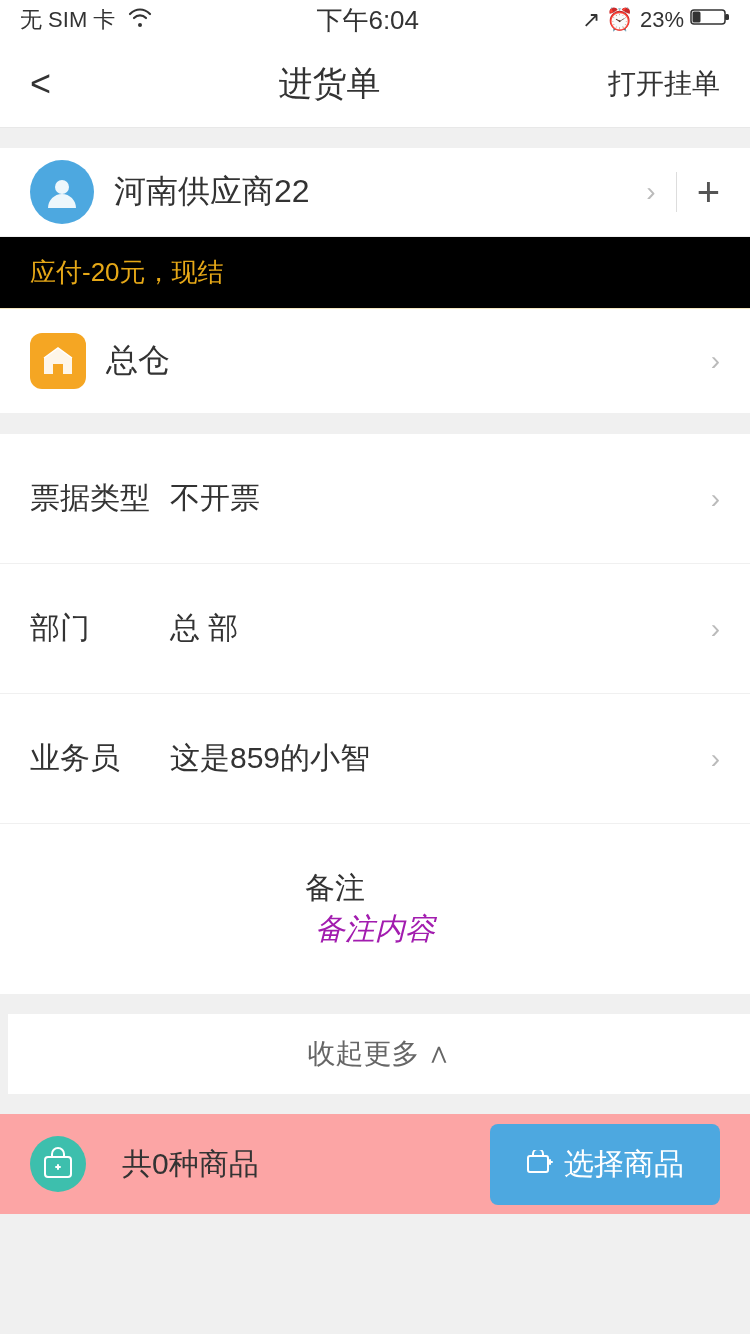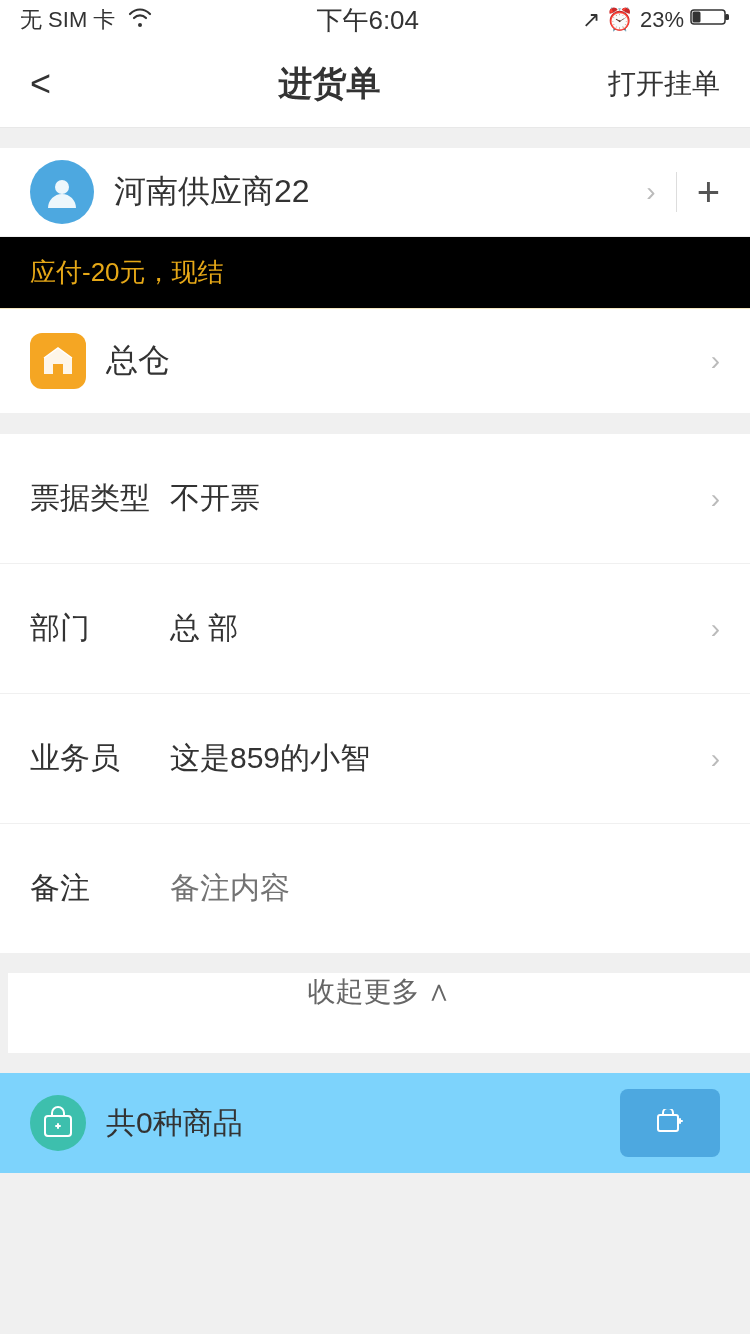--- a/index.html
+++ b/index.html
@@ -41,21 +41,21 @@
       padding: 0 30px;
       border-bottom: 1px solid #e8e8e8;
     }
     .nav-back {
       font-size: 36px;
       color: #333;
       cursor: pointer;
     }
     .nav-title {
       font-size: 34px;
-      font-weight: 700;
+      font-weight: 400;
       color: #333;
     }
     .nav-action {
       font-size: 28px;
       color: #333;
       cursor: pointer;
     }
 
     
     .section-gap {
@@ -152,57 +152,61 @@
     }
     .form-row {
       display: flex;
       align-items: center;
       padding: 44px 30px;
       border-bottom: 1px solid #f0f0f0;
       min-height: 90px;
     }
     .form-row:last-child {
       border-bottom: none;
+      flex-direction: column;
     }
     .form-label {
       font-size: 30px;
       color: #333;
       width: 140px;
       flex-shrink: 0;
     }
     .form-value {
       flex: 1;
       font-size: 30px;
       color: #333;
     }
     .form-value.placeholder {
-      color: #737373;
+      color: #a21caf;
+      font-style: italic;
     }
 
     
     .collapse-bar {
       background: #fff;
       height: 80px;
       display: flex;
+      align-items: center;
       justify-content: center;
       margin-top: 20px;
       font-size: 28px;
       color: #666;
       cursor: pointer;
       margin-left: 8px;
     }
 
     
     .bottom-bar {
-      background: #7dd3fc;
+      background: #fca5a5;
       height: 100px;
       display: flex;
       align-items: center;
       padding: 0 30px;
       margin-top: 20px;
+      gap: 16px;
     }
     .product-count-icon {
       width: 56px;
       height: 56px;
       border-radius: 50%;
       background: #3dbfad;
       display: flex;
       align-items: center;
       justify-content: center;
       margin-right: 20px;
@@ -339,16 +343,17 @@
       <path d="M17 18v4M15 20h4" stroke="#fff" stroke-width="2" stroke-linecap="round"></path>
     </svg>
   </div>
   <span class="product-count-text">共0种商品</span>
   <button class="select-product-btn">
     <svg viewBox="0 0 28 28" fill="none">
       <rect x="2" y="6" width="20" height="16" rx="2" stroke="#fff" stroke-width="2" fill="none"></rect>
       <path d="M7 6V4a5 5 0 0 1 10 0v2" stroke="#fff" stroke-width="2" fill="none"></path>
       <path d="M22 12h4M24 10v4" stroke="#fff" stroke-width="2" stroke-linecap="round"></path>
     </svg>
+    <span>选择商品</span>
   </button>
 </div>
 
 <div class="bottom-area"></div>
 
 </body></html>

